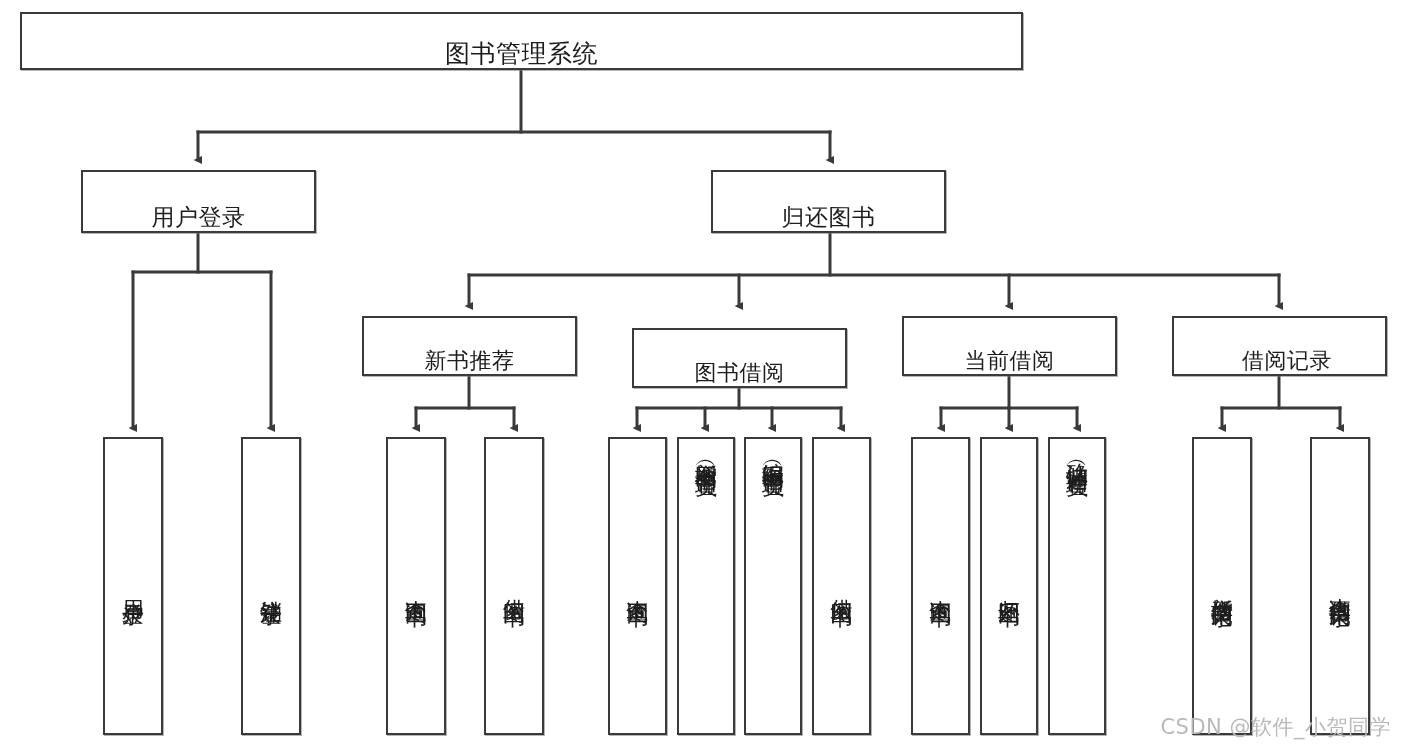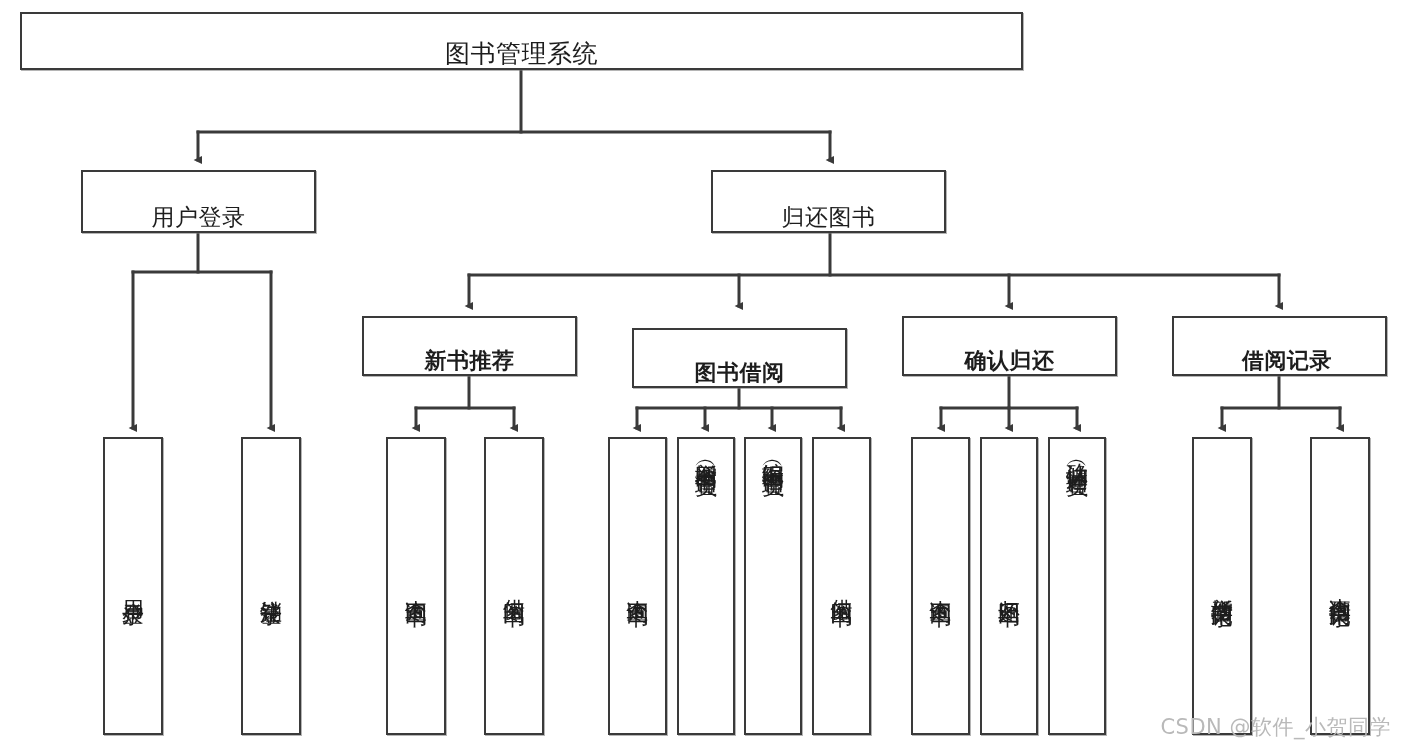--- a/index.html
+++ b/index.html
@@ -36,21 +36,21 @@
     box-shadow: 1px 1px 0 rgba(120,120,120,0.55);
   }
   .node-label {
     display: block;
     line-height: 1.18;
     letter-spacing: 0.5px;
     white-space: nowrap;
   }
   .n-root .node-label { font-size: 25px; }
   .n-l2 .node-label   { font-size: 23px; }
-  .n-l3 .node-label   { font-size: 22px; font-weight: bold; }
+  .n-l3 .node-label   { font-size: 22px; }
   .node.vertical {
     align-items: flex-start;
     padding-top: 6px;
   }
   .node.vertical .node-label {
     writing-mode: vertical-rl;
     text-orientation: upright;
     font-size: 22px;
     letter-spacing: 2px;
     line-height: 1;
@@ -136,21 +136,21 @@
     <span class="node-label">归还图书</span>
   </div>
 
   <div class="node n-l3" style="left:362px; top:316px; width:215px; height:60px;">
     <span class="node-label">新书推荐</span>
   </div>
   <div class="node n-l3" style="left:632px; top:328px; width:215px; height:60px;">
     <span class="node-label">图书借阅</span>
   </div>
   <div class="node n-l3" style="left:902px; top:316px; width:215px; height:60px;">
-    <span class="node-label">确认归还</span>
+    <span class="node-label">当前借阅</span>
   </div>
   <div class="node n-l3" style="left:1172px; top:316px; width:215px; height:60px;padding-left:15px;">
     <span class="node-label">借阅记录</span>
   </div>
 
   <div class="node vertical vert-mid" style="left:103px; top:437px; width:60px; height:298px;">
     <span class="node-label">用户登录</span>
   </div>
   <div class="node vertical vert-mid" style="left:241px; top:437px; width:60px; height:298px;">
     <span class="node-label">注销登录</span>

